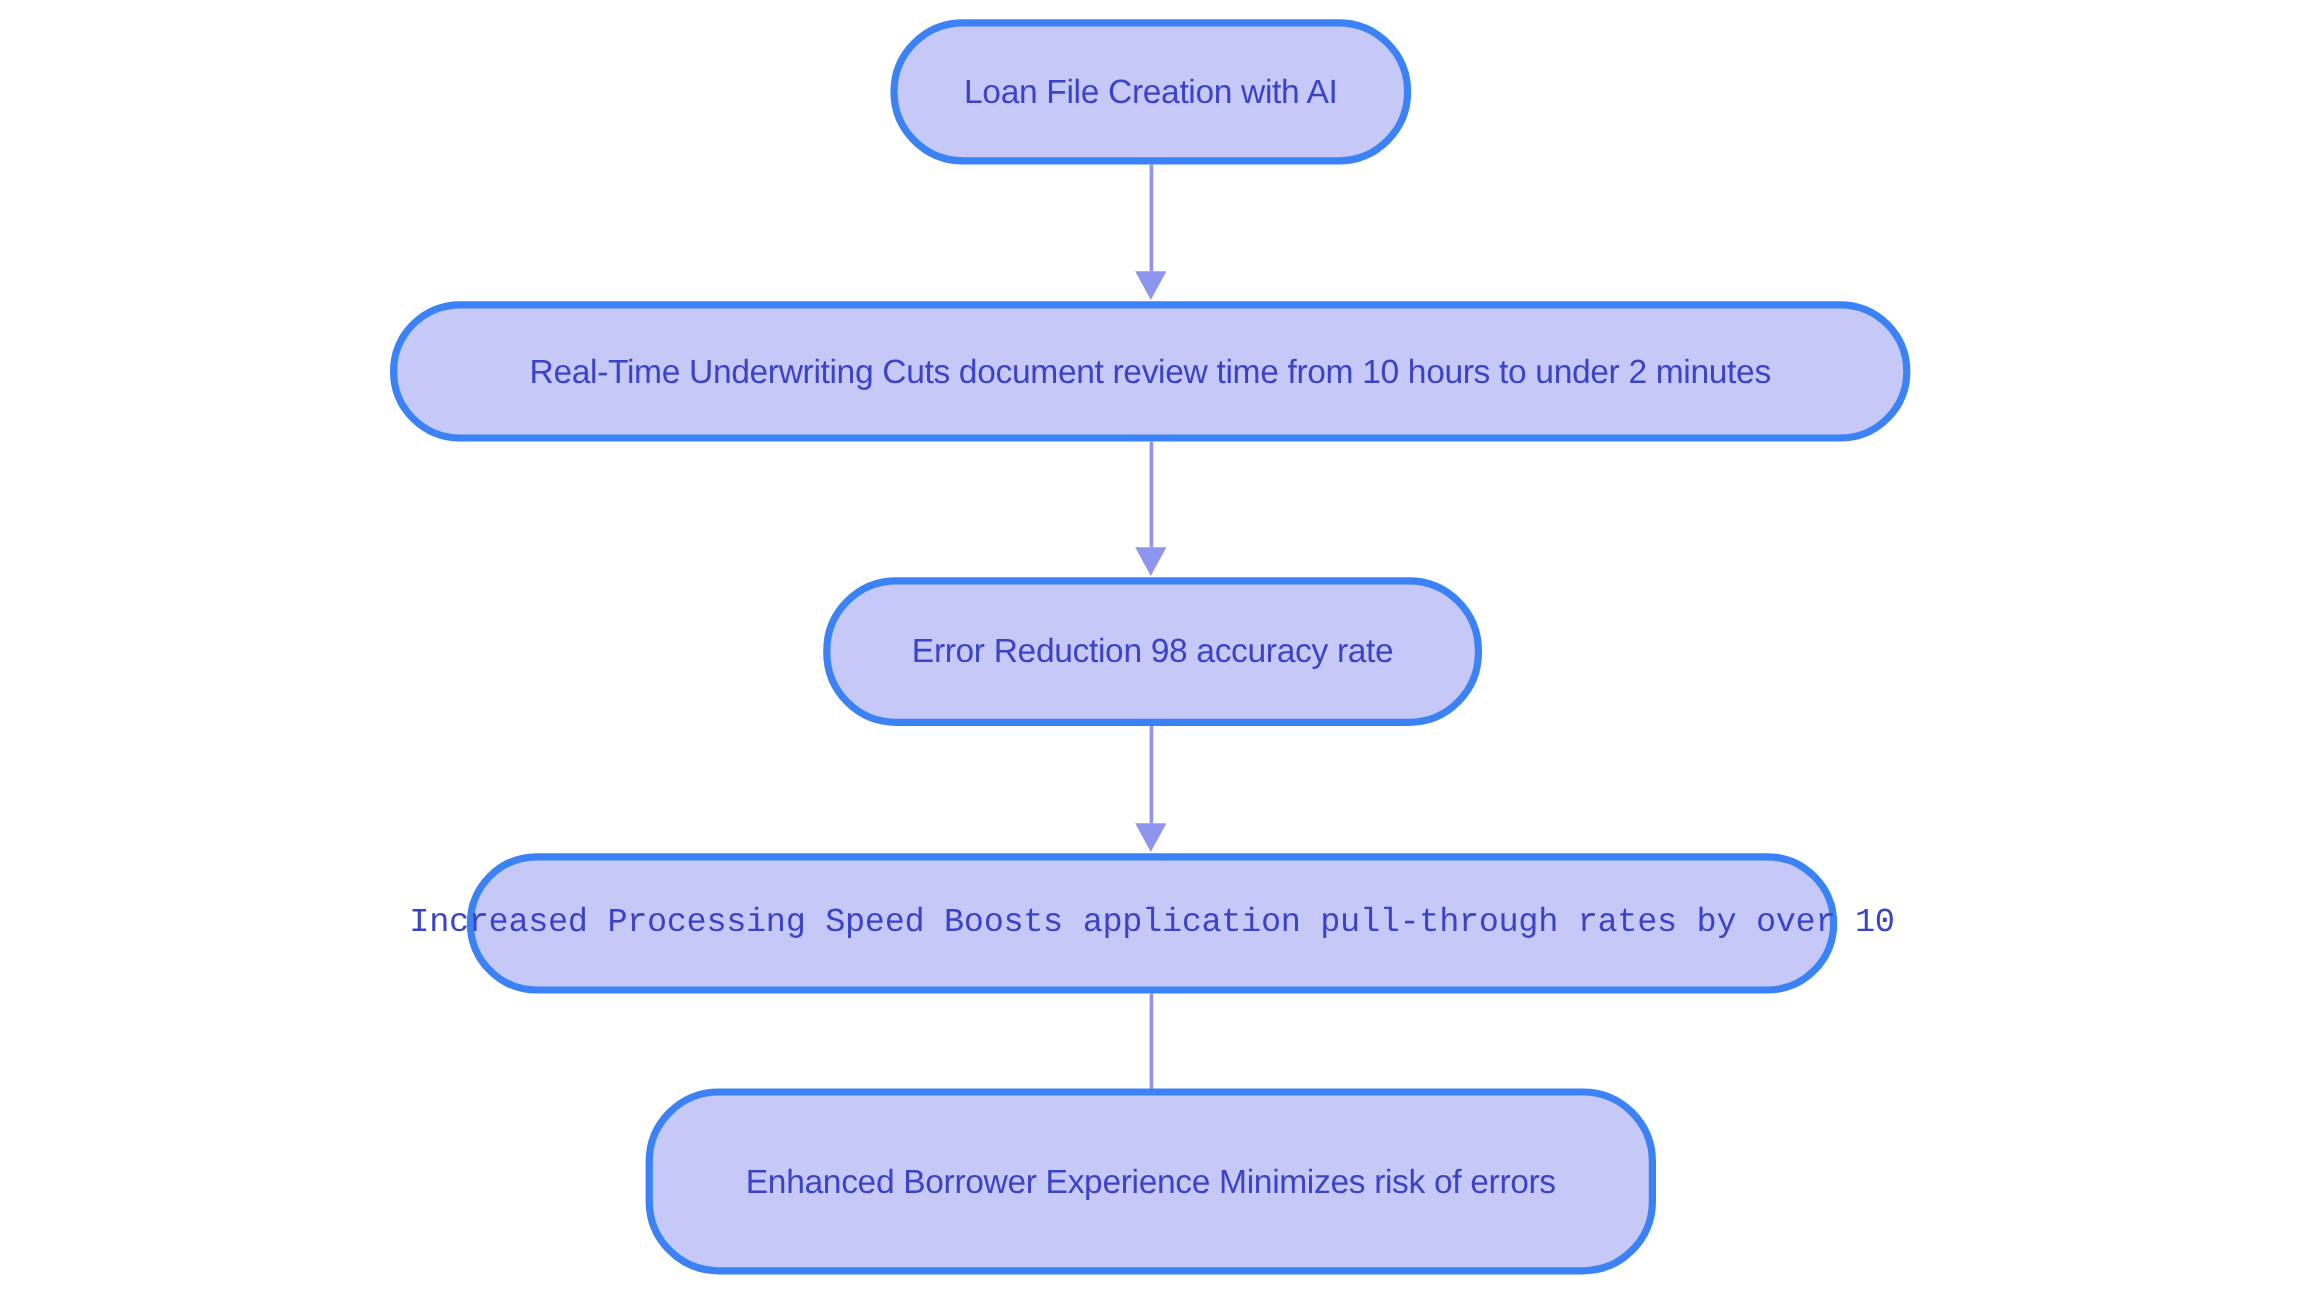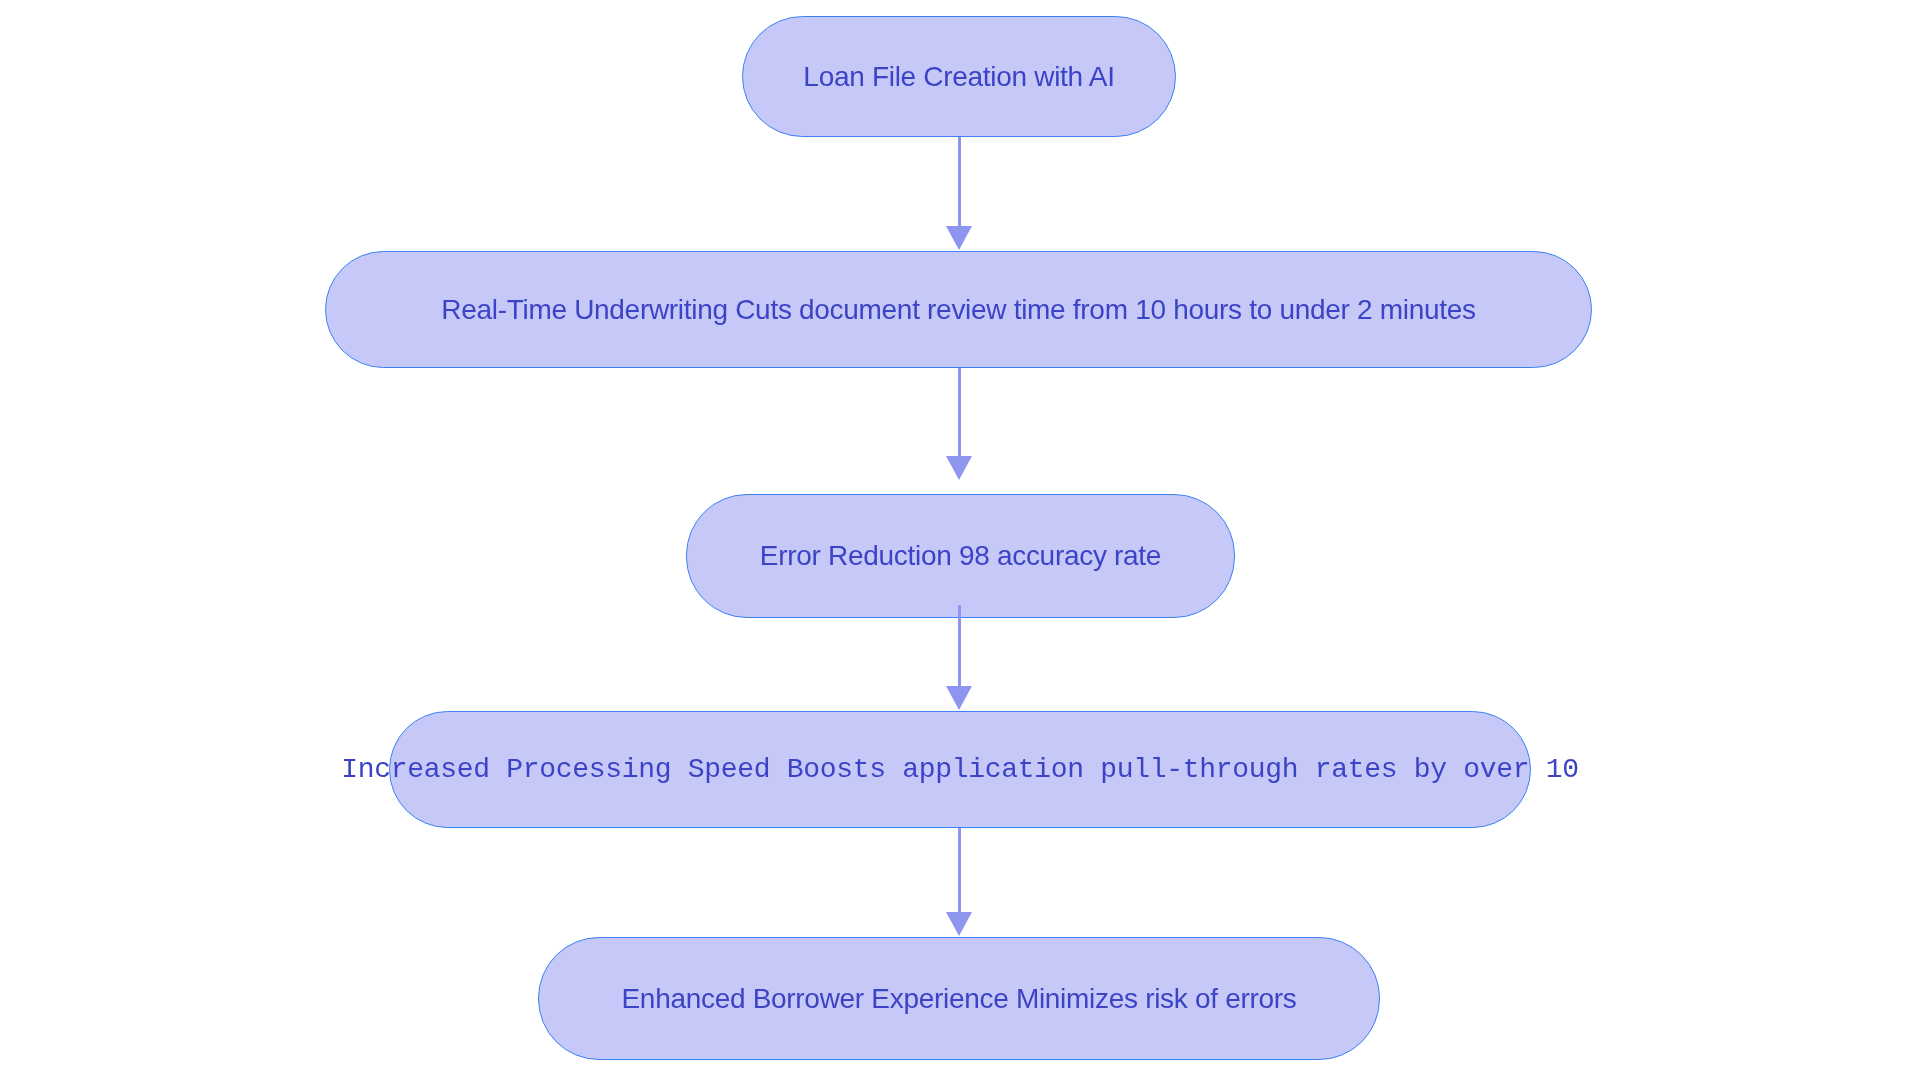--- a/index.html
+++ b/index.html
@@ -12,36 +12,36 @@
     width: 1920px;
     height: 1083px;
     background: #ffffff;
     overflow: hidden;
     font-family: "Liberation Sans", "DejaVu Sans", sans-serif;
   }
   .node {
     position: absolute;
     box-sizing: border-box;
     background: #c6c9f7;
-    border: 1px solid #3b82f6;
+    border: 6px solid #3b82f6;
     border-radius: 61px;
     display: flex;
     align-items: center;
     justify-content: center;
     color: #3b43c6;
     font-size: 28px;
     letter-spacing: -0.3px;
     white-space: nowrap;
     text-align: center;
   }
   #node-1 { left: 742px; top: 16px;  width: 434px;  height: 121px; }
   #node-2 { left: 325px; top: 251px; width: 1267px; height: 117px; }
-  #node-3 { left: 686px; top: 494px; width: 549px;  height: 124px; }
+  #node-3 { left: 686px; top: 481px; width: 549px;  height: 124px; }
   #node-4 { left: 389px; top: 711px; width: 1142px; height: 117px; font-family: Liberation Mono, monospace; }
-  #node-5 { left: 538px; top: 937px; width: 842px;  height: 123px; }
+  #node-5 { left: 538px; top: 907px; width: 842px;  height: 155px; }
 
   .connector {
     position: absolute;
     left: 946px;           
     width: 26px;
     display: flex;
     flex-direction: column;
     align-items: center;
   }
   .connector .stem {

